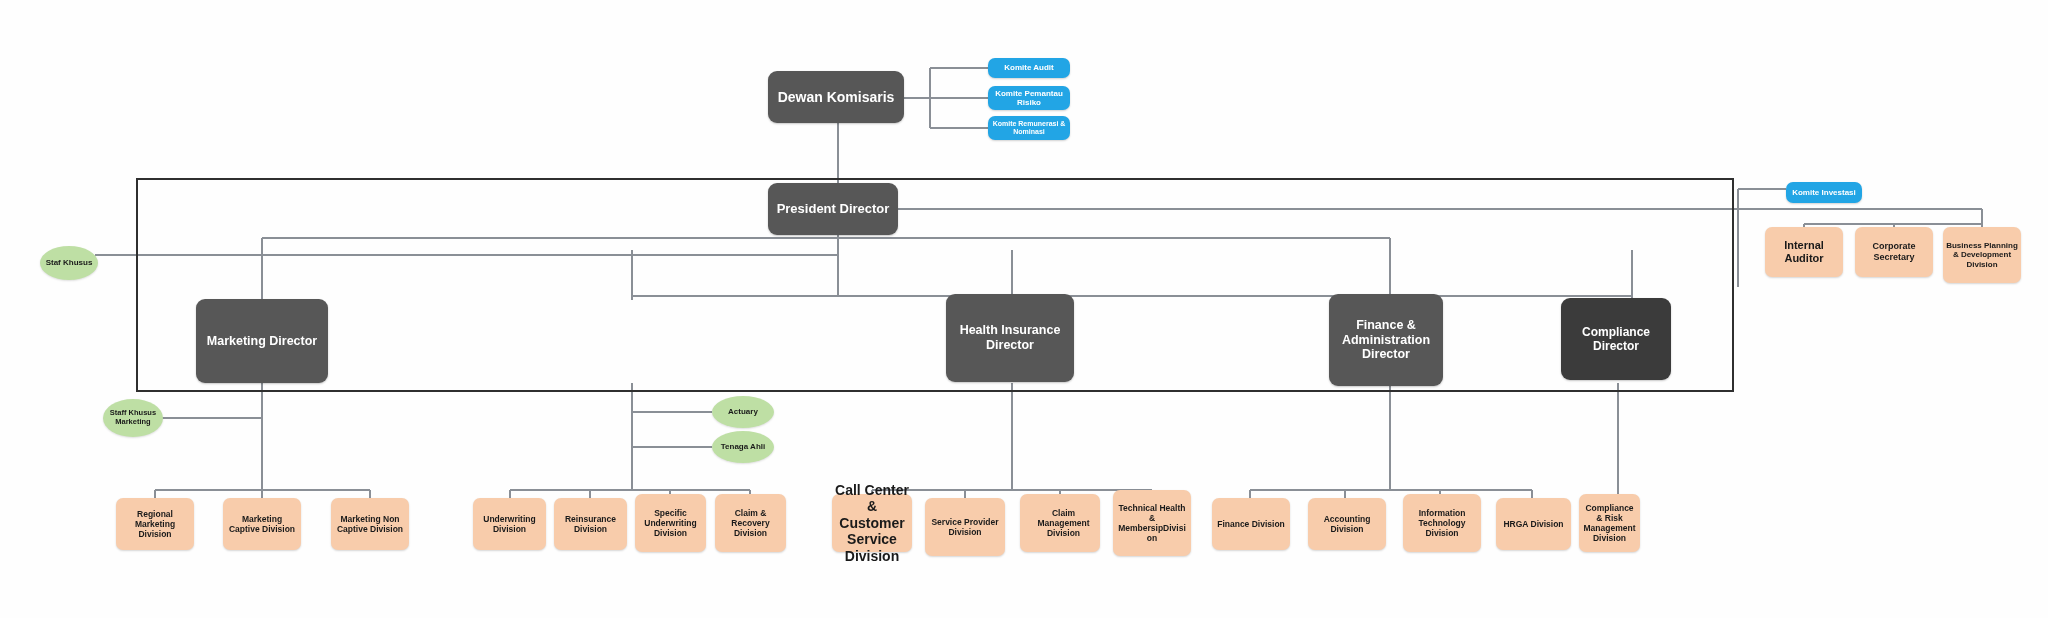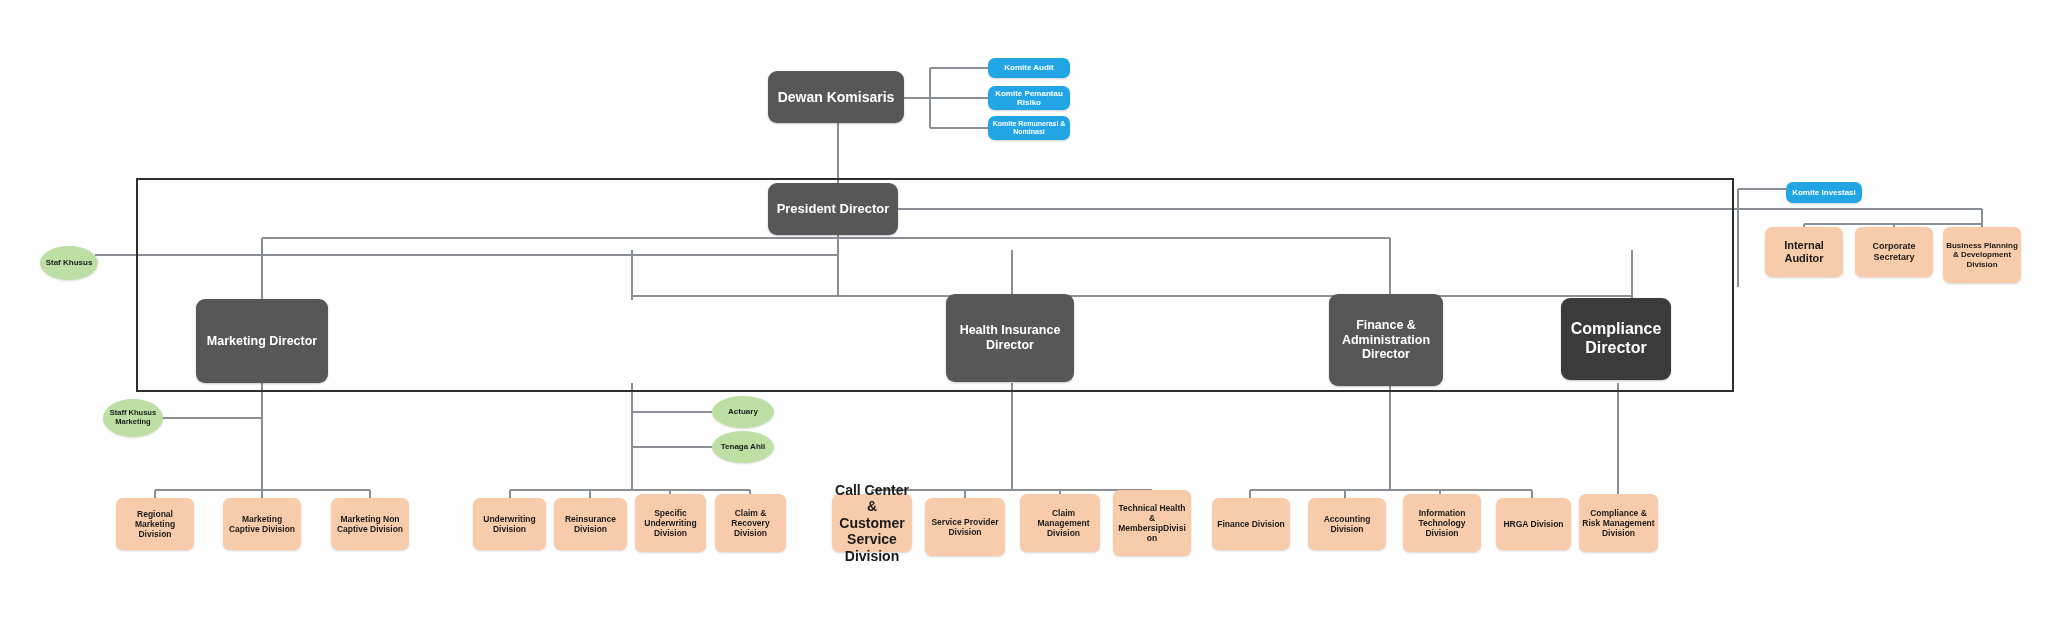--- a/index.html
+++ b/index.html
@@ -214,21 +214,21 @@
 
   <div class="node box-dark" style="left:196px; top:299px; width:132px; height:84px; font-size:12.5px;">
     <span>Marketing Director</span>
   </div>
   <div class="node box-dark" style="left:946px; top:294px; width:128px; height:88px; font-size:12.5px;">
     <span>Health Insurance Director</span>
   </div>
   <div class="node box-dark" style="left:1329px; top:294px; width:114px; height:92px; font-size:12.5px;">
     <span>Finance &amp; Administration Director</span>
   </div>
-  <div class="node box-dark darker" style="left:1561px; top:298px; width:110px; height:82px; font-size:16px;">
+  <div class="node box-dark darker" style="left:1561px; top:298px; width:110px; height:82px; font-size:12px;">
     <span>Compliance Director</span>
   </div>
 
   <div class="node ellipse-green" style="left:712px; top:396px; width:62px; height:32px; font-size:8px;">
     <span>Actuary</span>
   </div>
   <div class="node ellipse-green" style="left:712px; top:431px; width:62px; height:32px; font-size:8px;">
     <span>Tenaga Ahli</span>
   </div>
 
@@ -274,17 +274,17 @@
   <div class="node box-peach" style="left:1308px; top:498px; width:78px; height:52px; font-size:8.5px;">
     <span>Accounting Division</span>
   </div>
   <div class="node box-peach" style="left:1403px; top:494px; width:78px; height:58px; font-size:8.5px;">
     <span>Information Technology Division</span>
   </div>
   <div class="node box-peach" style="left:1496px; top:498px; width:75px; height:52px; font-size:8.5px;">
     <span>HRGA Division</span>
   </div>
 
-  <div class="node box-peach" style="left:1579px; top:494px; width:79px; height:58px; font-size:8.5px;">
+  <div class="node box-peach" style="left:1579px; top:494px; width:61px; height:58px; font-size:8.5px;">
     <span>Compliance &amp; Risk Management Division</span>
   </div>
 
 </div>
 
 </body></html>

